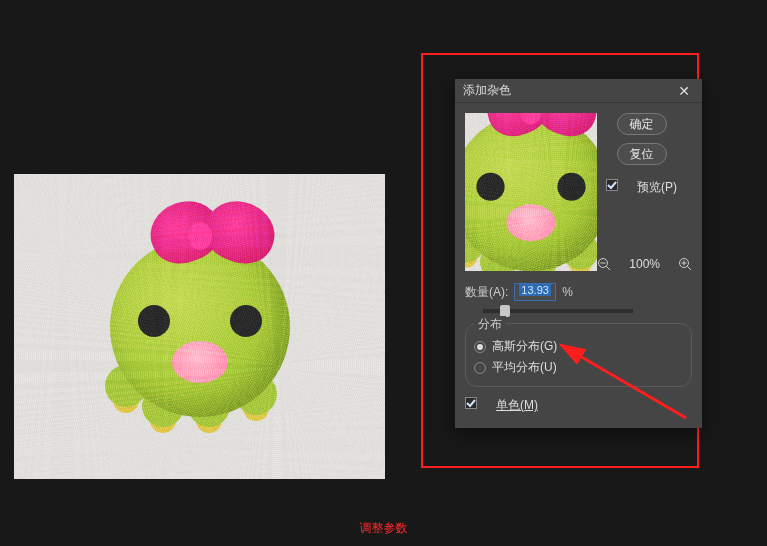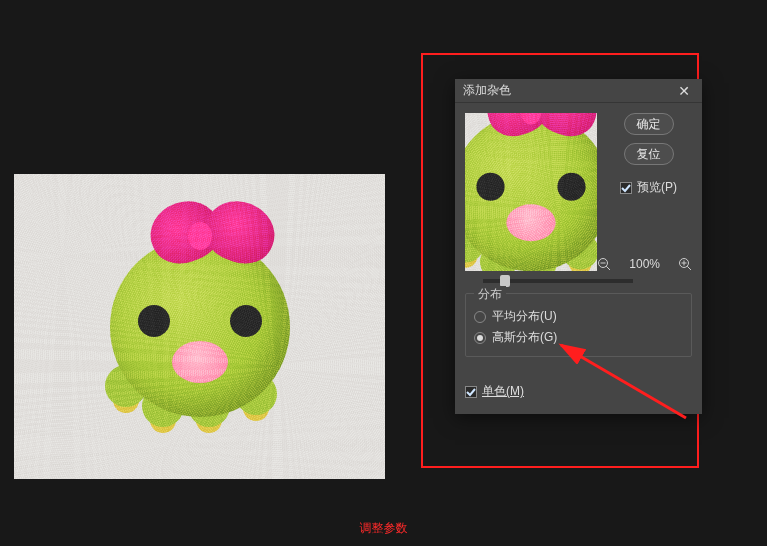--- a/index.html
+++ b/index.html
@@ -105,39 +105,39 @@
     }
     .preview .toy { transform: translate(-50%, -45%) scale(0.88); }
     .zoom-row { display: flex; align-items: center; gap: 18px; margin-top: 6px; color: #ddd; font-size: 12px; }
     .zoom-btn { width: 14px; height: 14px; display:flex; align-items:center; justify-content:center; cursor:pointer; }
     .right-buttons { display:flex; flex-direction:column; gap:8px; position:absolute; right:25px; top:10px; align-items:center; }
     .pill-btn {
       min-width: 50px; height: 22px; border-radius: 12px; border: 1px solid #777;
       background: #4d4d4d; color: #e8e8e8; font-size: 12px; display:flex;align-items:center;justify-content:center;
       cursor: pointer;
     }
-    .chk-row { display:flex; align-items:center; gap:5px; margin-top:6px; font-size:12px; color:#ddd; }
+    .chk-row { display:flex; gap:19px; margin-top:6px; font-size:12px; color:#ddd; }
     .chk { width:12px;height:12px;border:1px solid #888;background:#2a2a2a;display:flex;align-items:center;justify-content:center; }
     .chk svg { width:10px;height:10px; }
     .amount-row { display:flex; align-items:center; gap:6px; margin-top: 55px; font-size:12px; color:#ccc; }
     .amount-input {
       width: 42px; height: 18px; background:#4b4b4b;border:1px solid #3a6fb0;
       color:#cfe6ff; font-size:11px; text-align:left; padding:0 4px;
     }
     .amount-input .sel { background:#2f6ab5; padding:0 2px; }
     .slider-track { position:relative; margin:8px 0 10px 18px; width:150px; height:4px; background:#2d2d2d; }
     .slider-thumb { position:absolute; top:-4px; width:10px;height:12px; background:#c8c8c8; left:11%; border-radius:2px; }
     .fieldset {
-      border: 1px solid #5a5a5a; border-radius:2px; padding:10px 8px 6px 8px; margin-top:4px; position:relative;
+      border: 1px solid #5a5a5a; border-radius:12px; padding:10px 8px 6px 8px; margin-top:4px; position:relative;
     }
     .legend { position:absolute; top:-8px; left:8px; background:#454545; padding:0 4px; font-size:12px; color:#ccc; }
     .radio-row { display:flex; align-items:center; gap:6px; font-size:12px; color:#ddd; margin:4px 0; }
     .radio { width:12px;height:12px;border:1px solid #888;border-radius:50%;display:flex;align-items:center;justify-content:center; }
     .radio.checked::after { content:"";width:6px;height:6px;border-radius:50%;background:#ddd; }
-    .mono-row { margin-top:26px;text-decoration:underline; }
+    .mono-row { margin-top:10px;text-decoration:underline; }
     .arrow {
       position:absolute;
       left:118px; top:278px;
       width:150px; height:90px;
       pointer-events:none;
     }
     .caption {
       position:absolute; left:0; right:0; top:520px; text-align:center;
       color:#ff2a2a; font-size:12px;
     }
@@ -212,33 +212,38 @@
             <svg width="14" height="14" viewBox="0 0 14 14">
                 <circle cx="6" cy="6" r="4.5" stroke="#ccc" fill="none"></circle>
                 <line x1="9.2" y1="9.2" x2="13" y2="13" stroke="#ccc"></line>
                 <line x1="3.5" y1="6" x2="8.5" y2="6" stroke="#ccc"></line>
                 <line x1="6" y1="3.5" x2="6" y2="8.5" stroke="#ccc"></line>
               </svg>
           </span>
         </div>
       </div>
 
+      <div class="amount-row" style="margin-top:12px;">
+        <span>数量(A):</span>
+        <span class="amount-input"><span class="sel">13.93</span></span>
+        <span>%</span>
+      </div>
       <div class="slider-track">
         <div class="slider-thumb"></div>
       </div>
 
       <div class="fieldset">
         <div class="legend">分布</div>
         <label class="radio-row">
+          <span class="radio checked"></span>
+          <span>高斯分布(G)</span>
+        </label>
+        <label class="radio-row">
           <span class="radio"></span>
           <span>平均分布(U)</span>
-        </label>
-        <label class="radio-row">
-          <span class="radio checked"></span>
-          <span>高斯分布(G)</span>
         </label>
       </div>
 
       <label class="chk-row mono-row">
         <span class="chk">
           <svg viewBox="0 0 10 10">
               <path d="M1 5 L4 8 L9 2" stroke="#cfe6ff" stroke-width="2" fill="none"></path>
             </svg>
         </span>
         <span>单色(M)</span>

